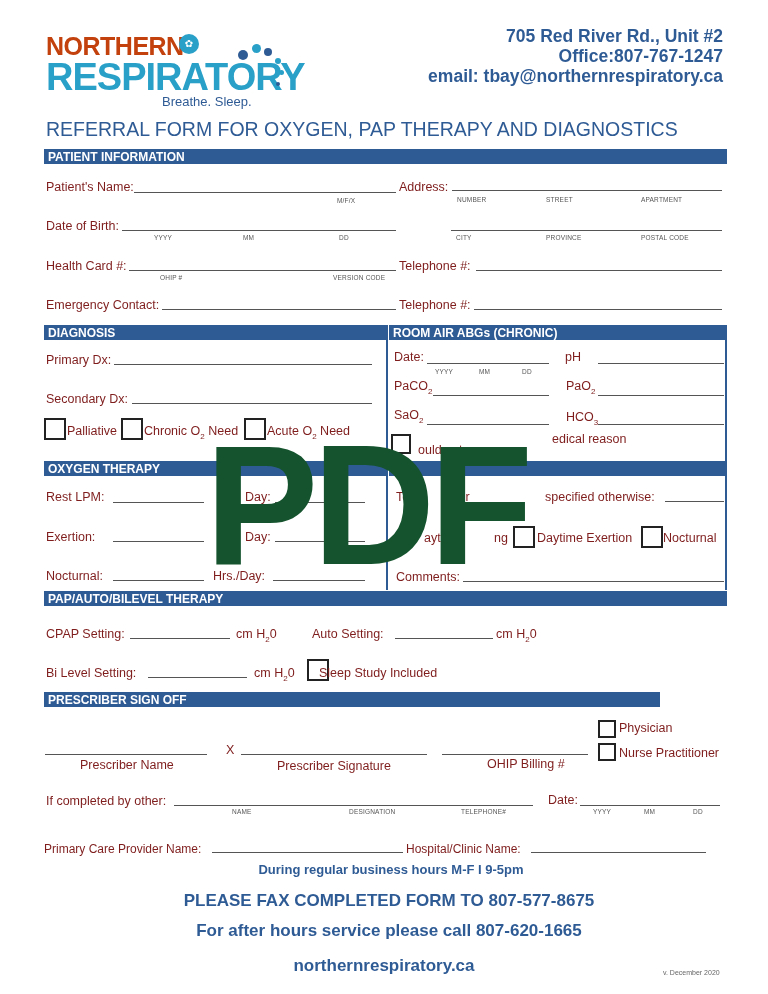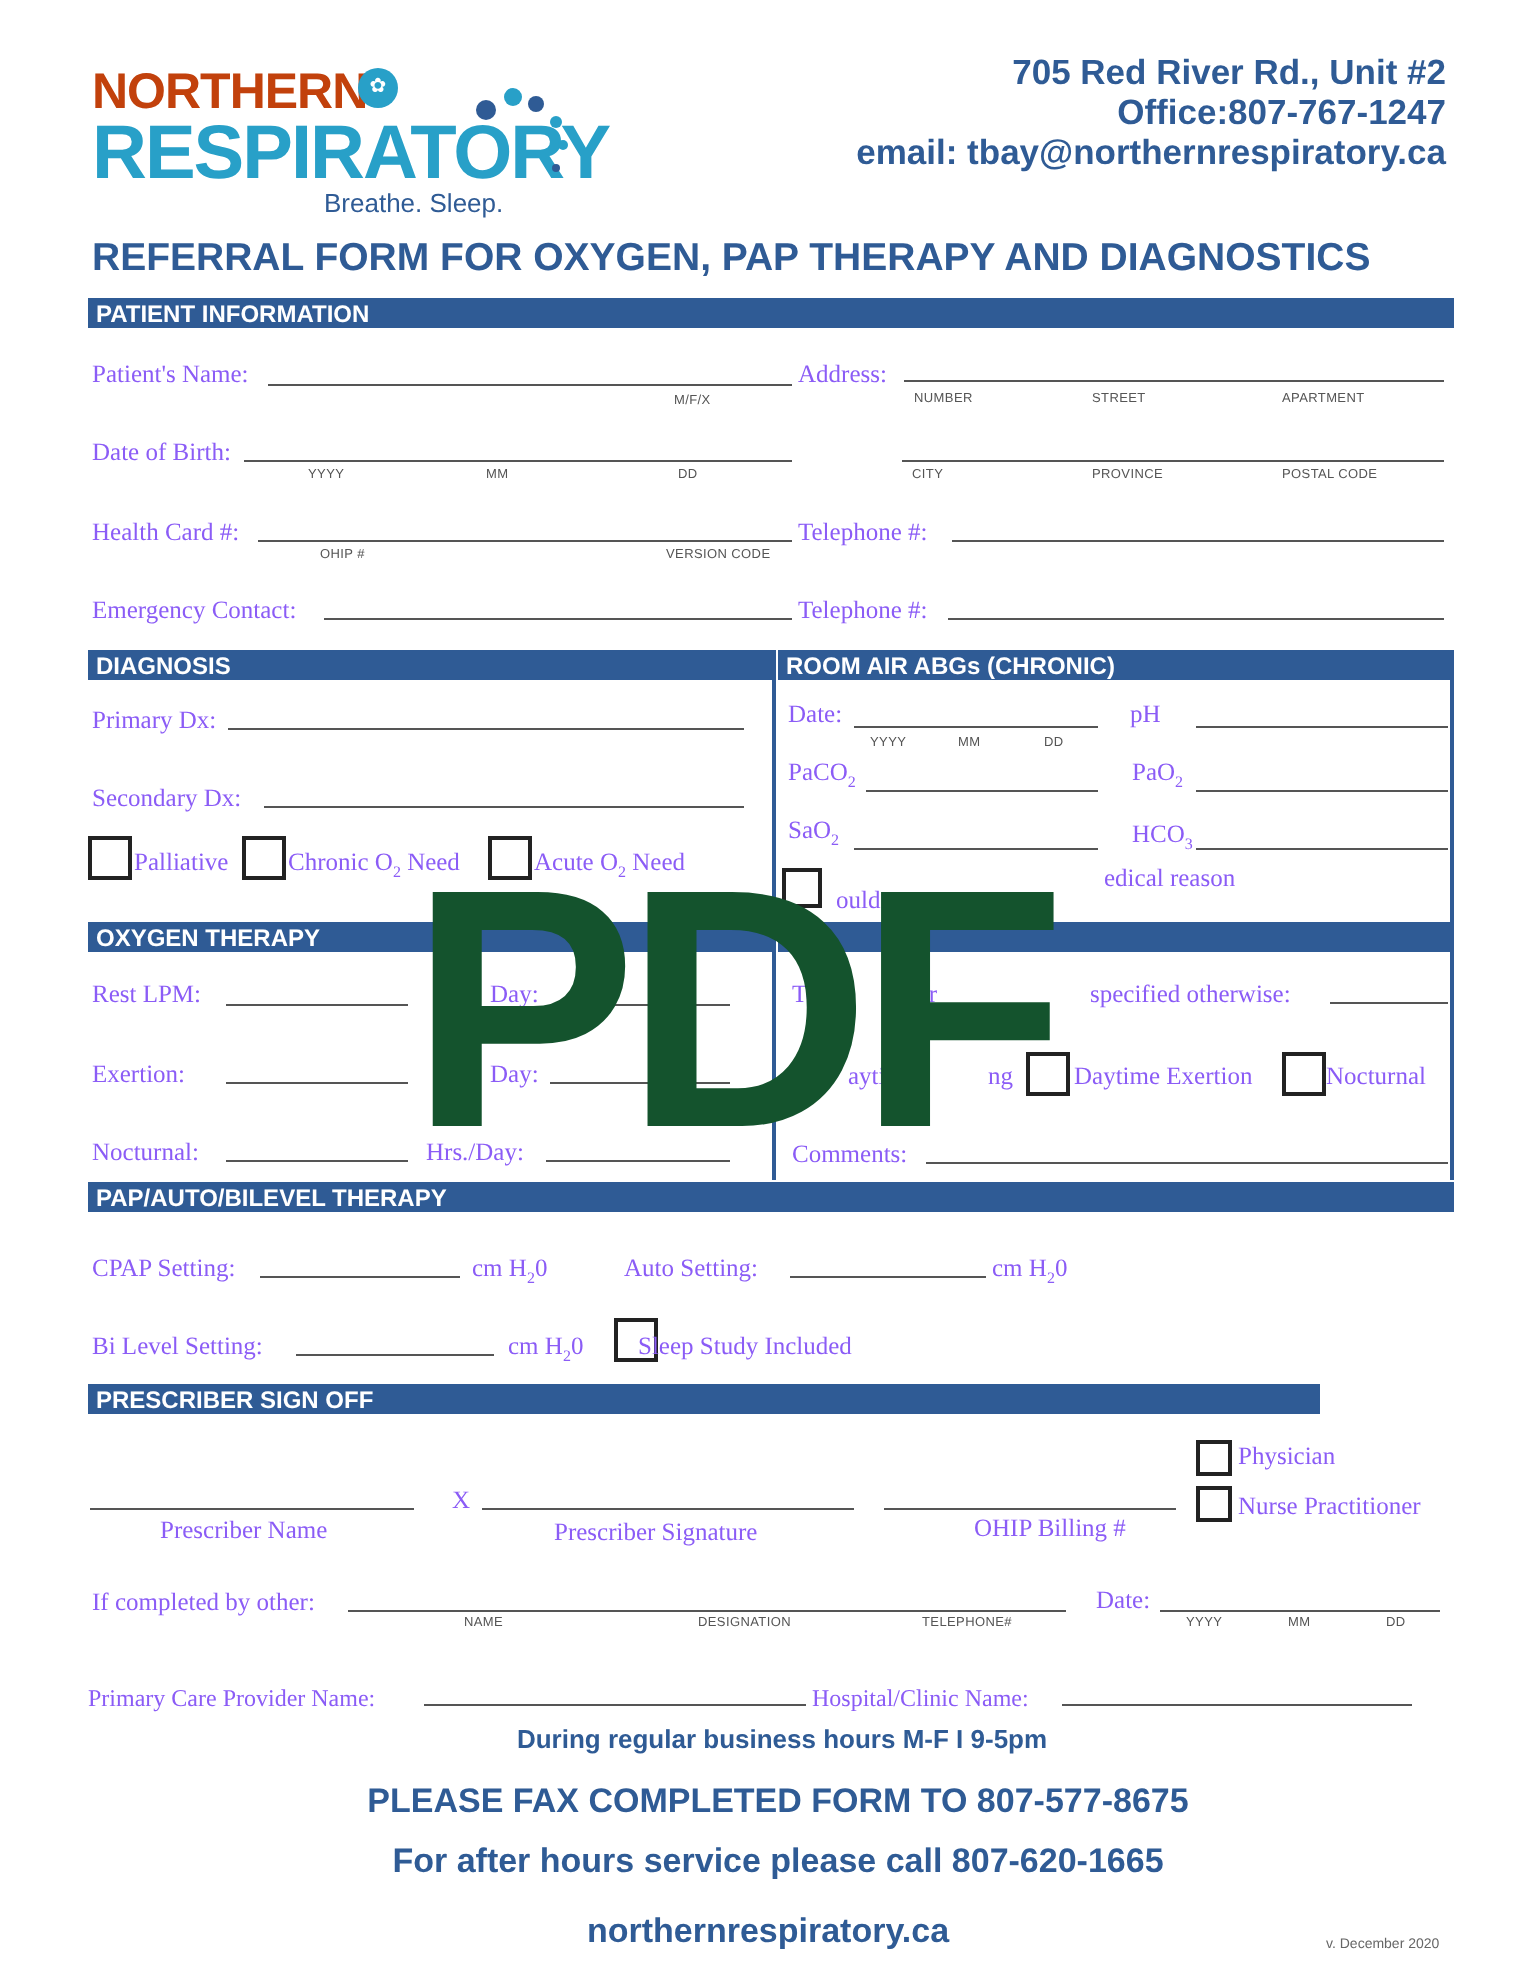--- a/index.html
+++ b/index.html
@@ -1,21 +1,21 @@
 <!DOCTYPE html>
 <html><head>
 <meta charset="utf-8">
 <style>
   * { box-sizing: border-box; margin: 0; padding: 0; }
   html, body { width: 768px; height: 994px; background: #fff; overflow: hidden; }
   body { font-family: "Liberation Sans", sans-serif; color: #2a2a2a; position: relative; }
   .abs { position: absolute; }
   .blue { color: #2f5b95; }
   .bar { position: absolute; background: #2f5b95; color: #fff; font-weight: bold; font-size: 12px; line-height: 16px; padding-left: 4px; height: 15px; }
-  .lbl { position: absolute; font-size: 12.5px; color: #8b5cf6; white-space: nowrap; font-family: Liberation Serif, serif; }
+  .lbl { position: absolute; font-size: 12.5px; color: #7f1d1d; white-space: nowrap; }
   .line { position: absolute; height: 1px; background: #555; }
   .tiny { position: absolute; font-size: 6.5px; color: #555; letter-spacing: 0.2px; white-space: nowrap; }
   .cb { position: absolute; width: 20px; height: 20px; border: 2px solid #222; background: #fff; }
   .vline { position: absolute; width: 2px; background: #2f5b95; }
   sub { font-size: 8px; }
   .logo-north { font-weight: bold; font-size: 25px; color: #c2410c; letter-spacing: -0.5px; }
   .logo-resp { font-weight: bold; font-size: 38px; color: #28a0c8; letter-spacing: -1px; line-height: 38px; }
   .dot { position: absolute; border-radius: 50%; }
   .pdf-mark { position: absolute; font-weight: bold; font-size: 170px; color: #14532d; letter-spacing: -6px; line-height: 150px; font-family: Liberation Sans, sans-serif; }
   .footer-line { position: absolute; left: 0; width: 768px; text-align: center; font-weight: bold; color: #2f5b95; }
@@ -35,21 +35,21 @@
   <div class="dot" style="left:233px; top:40px; width:5px; height:5px; background:#28a0c8;"></div>
   <div class="dot" style="left:230px; top:52px; width:4px; height:4px; background:#2f5b95;"></div>
 </div>
 
 <div class="abs blue" style="right:45px; top:26px; text-align:right; font-weight:bold; font-size:17.5px; line-height:20px;">
   <div>705 Red River Rd., Unit #2</div>
   <div>Office:807-767-1247</div>
   <div>email: tbay@northernrespiratory.ca</div>
 </div>
 
-<div class="abs blue" style="left:46px; top:118px; font-weight:bold; font-size:19.5px; white-space:nowrap;">REFERRAL FORM FOR OXYGEN, PAP THERAPY AND DIAGNOSTICS</div>
+<div class="abs blue" style="left:46px; top:118px; font-weight:normal; font-size:19.5px; white-space:nowrap;">REFERRAL FORM FOR OXYGEN, PAP THERAPY AND DIAGNOSTICS</div>
 
 <div class="bar" style="left:44px; top:149px; width:683px;">PATIENT INFORMATION</div>
 
 <div class="lbl" style="left:46px; top:180px;">Patient's Name:</div>
 <div class="line" style="left:134px; top:192px; width:262px;"></div>
 <div class="tiny" style="left:337px; top:197px;">M/F/X</div>
 
 <div class="lbl" style="left:399px; top:180px;">Address:</div>
 <div class="line" style="left:452px; top:190px; width:270px;"></div>
 <div class="tiny" style="left:457px; top:196px;">NUMBER</div>

